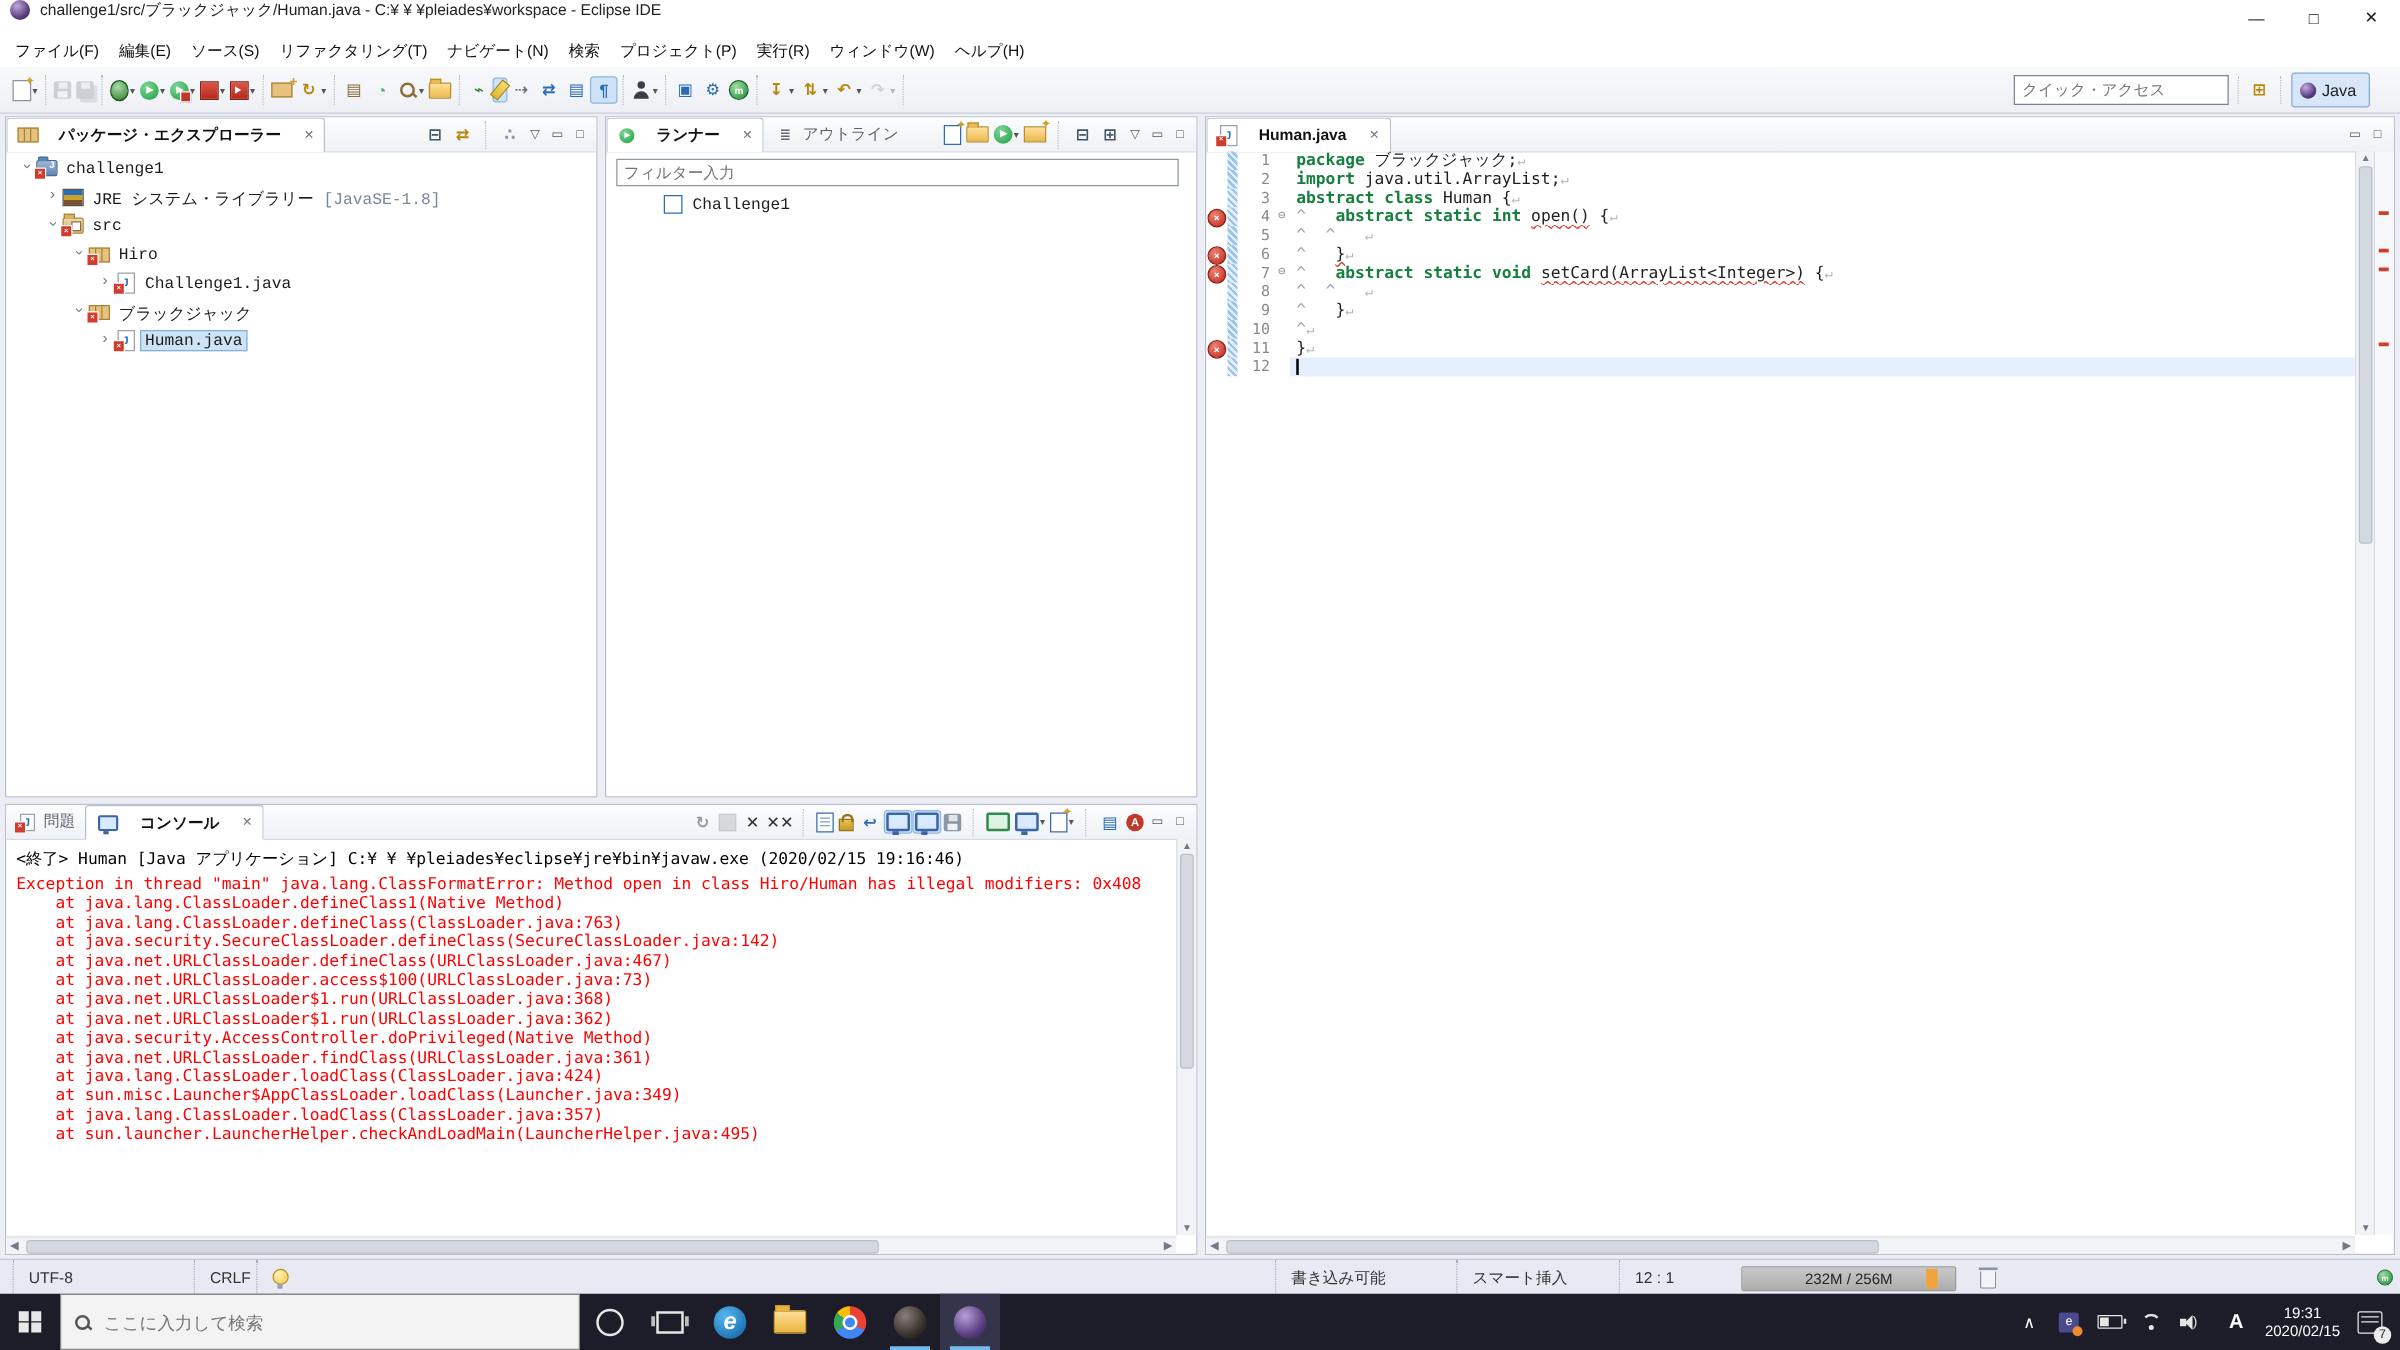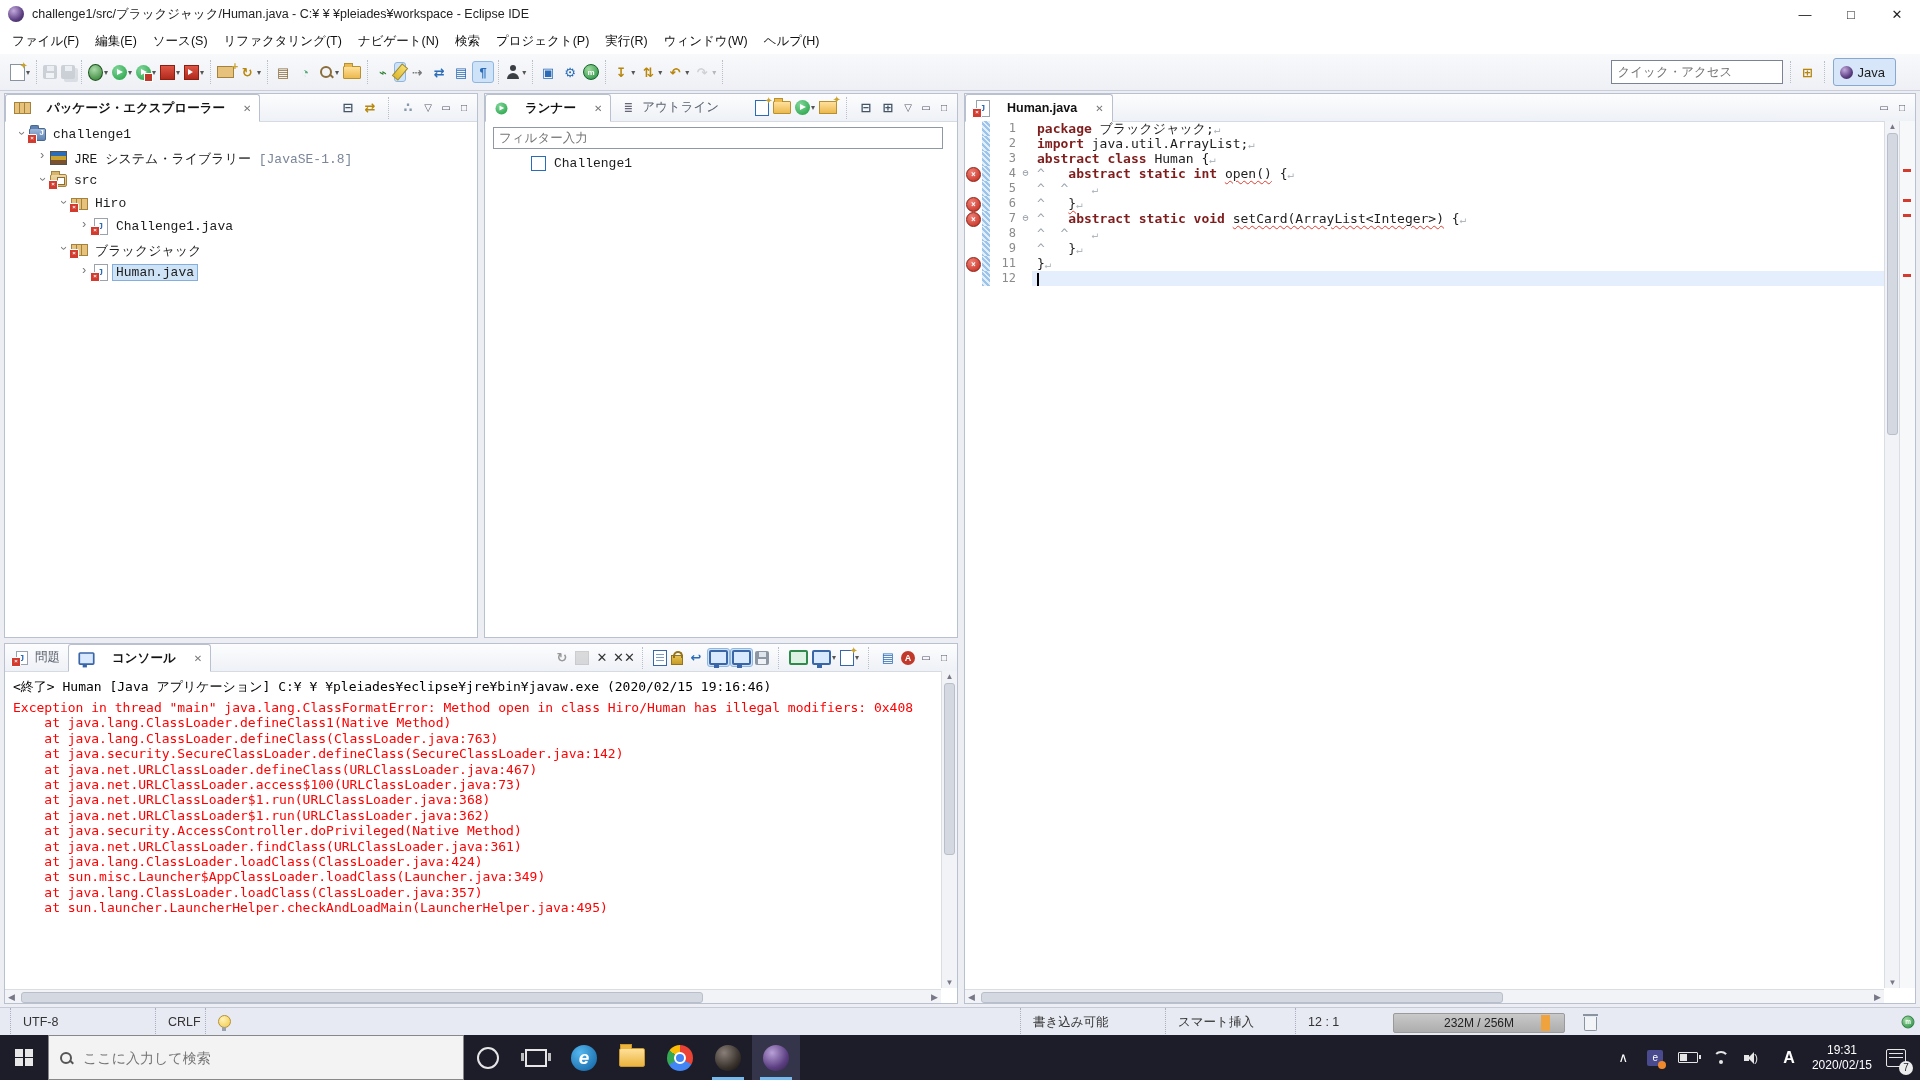--- a/index.html
+++ b/index.html
@@ -1,19 +1,19 @@
 <!DOCTYPE html>
 <html><head>
 <meta charset="utf-8">
 <style>
   html,body{margin:0;padding:0;background:#888;}
   #root{position:relative;width:1920px;height:1080px;background:#eceef4;overflow:hidden;
         font-family:"Liberation Sans","DejaVu Sans",sans-serif;font-size:13px;color:#1c1c1c;}
   
-  #titlebar{position:absolute;left:0;top:0;width:1920px;height:28px;background:#ffffff;display:flex;align-items:center;border-bottom:1px solid #e8e8e8;}
+  #titlebar{position:absolute;left:0;top:0;width:1920px;height:28px;background:#ffffff;display:flex;align-items:flex-start;border-bottom:1px solid #e8e8e8;}
   .app-sphere{width:16px;height:16px;border-radius:50%;margin:0 8px 0 8px;
      background:radial-gradient(circle at 35% 30%, #c3aadd, #5c3f82 60%, #2e1f45);}
   #title-text{font-size:12.5px;color:#222;}
   #win-controls{margin-left:auto;display:flex;height:100%;}
   .win-btn{width:46px;height:100%;display:flex;align-items:center;justify-content:center;font-size:13px;color:#222;}
   
   #menubar{position:absolute;left:0;top:28px;width:1920px;height:26px;background:#ffffff;display:flex;align-items:center;padding-left:4px;border-bottom:1px solid #e4e6ea;}
   .menu-item{padding:3px 8px;font-size:12.5px;color:#111;}
   
   #toolbar{position:absolute;left:0;top:54px;width:1920px;height:36px;background:linear-gradient(#f8f9fb,#eef0f5);border-bottom:1px solid #c9ced8;display:flex;align-items:center;}
@@ -116,21 +116,21 @@
   #runner-filter{display:block;margin:5px 8px 2px 8px;width:438px;height:20px;border:1px solid #8f98a5;padding:0 5px;font-size:12.5px;color:#444;font-family:inherit;}
   
   #editor-body{position:absolute;left:0;top:27px;right:0;bottom:0;overflow:hidden;}
   .edrow{display:flex;height:15px;align-items:stretch;font-family:"DejaVu Sans Mono",monospace;font-size:13px;line-height:15px;}
   .ed-ann{width:17px;flex:none;position:relative;}
   .ed-diff{width:8px;flex:none;background-image:repeating-linear-gradient(45deg,#9cc3ea 0 2px,#e3eefb 2px 4px);}
   .ed-num{width:26px;flex:none;text-align:right;color:#8b8b8b;font-size:12px;padding-right:3px;}
   .ed-fold{width:13px;flex:none;color:#8a93a0;font-size:10px;text-align:center;line-height:14px;}
   .ed-code{flex:1;white-space:pre;padding-left:5px;position:relative;}
   .erricon{position:absolute;left:1px;top:1px;width:13px;height:13px;border-radius:50%;background:radial-gradient(circle at 35% 30%,#ef8075,#c1271a);border:1px solid #8c1f14;color:#fff;font-size:8px;font-weight:bold;display:flex;align-items:center;justify-content:center;}
-  .k{color:#7f1d1d;font-weight:bold;}
+  .k{color:#15803d;font-weight:bold;}
   .r{color:#222;text-decoration:underline wavy #e03c31 1px;text-underline-offset:2px;}
   .w{color:#9aa4ae;}
   .e{color:#b0b8c0;font-size:11px;}
   .cursorline{background:#e4eefc;}
   .caret{display:inline-block;width:2px;height:13px;background:#000;vertical-align:middle;}
   
   .vrail{position:absolute;top:27px;bottom:15px;width:15px;background:#f2f3f6;border-left:1px solid #dadde4;}
   .vrail .arr{position:absolute;left:0;right:0;text-align:center;font-size:8px;color:#778;}
   .hrail{position:absolute;left:0;height:14px;background:#f2f3f6;border-top:1px solid #dadde4;display:flex;align-items:center;justify-content:space-between;font-size:9px;color:#778;padding:0 3px;box-sizing:border-box;}
   .thumb{background:#d4d8e0;border:1px solid #b9bfca;border-radius:3px;position:absolute;}
@@ -557,20 +557,27 @@
           <span class="ed-code"><span class="w">^</span><span>  </span><span class="w">^</span><span>   </span><span class="e">↵</span></span>
         </div>
         <div class="edrow">
           <span class="ed-ann"></span>
           <span class="ed-diff"></span>
           <span class="ed-num">9</span>
           <span class="ed-fold"></span>
           <span class="ed-code"><span class="w">^</span><span>   </span><span>}</span><span class="e">↵</span></span>
         </div>
         <div class="edrow">
+          <span class="ed-ann"></span>
+          <span class="ed-diff"></span>
+          <span class="ed-num">10</span>
+          <span class="ed-fold"></span>
+          <span class="ed-code"><span class="w">^</span><span class="e">↵</span></span>
+        </div>
+        <div class="edrow">
           <span class="ed-ann">
             <span class="erricon">×</span>
           </span>
           <span class="ed-diff"></span>
           <span class="ed-num">11</span>
           <span class="ed-fold"></span>
           <span class="ed-code"><span>}</span><span class="e">↵</span></span>
         </div>
         <div class="edrow">
           <span class="ed-ann"></span>

